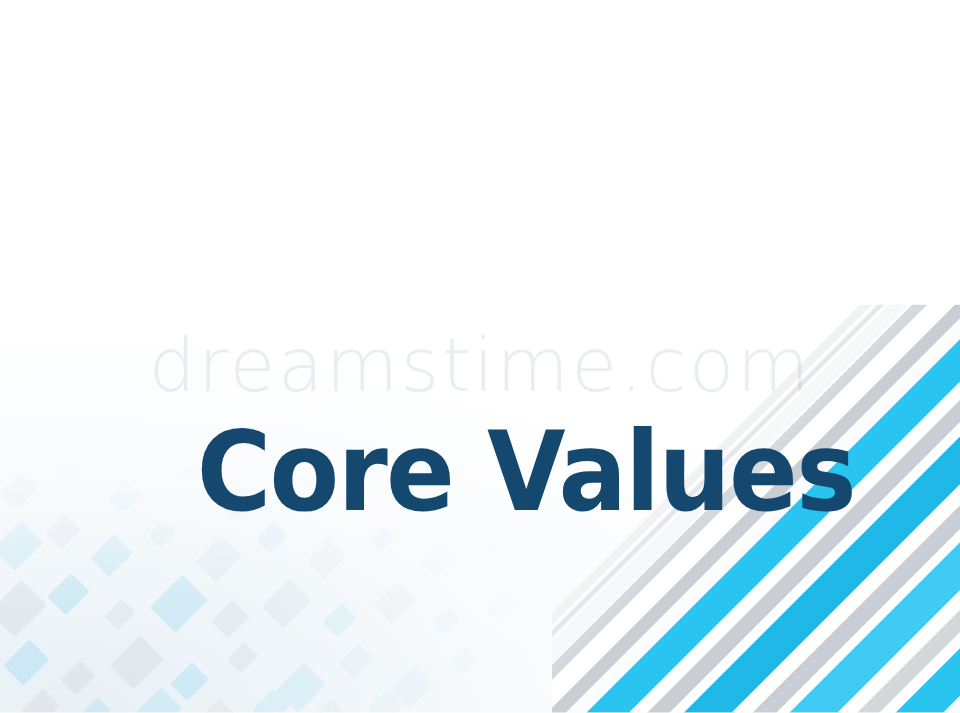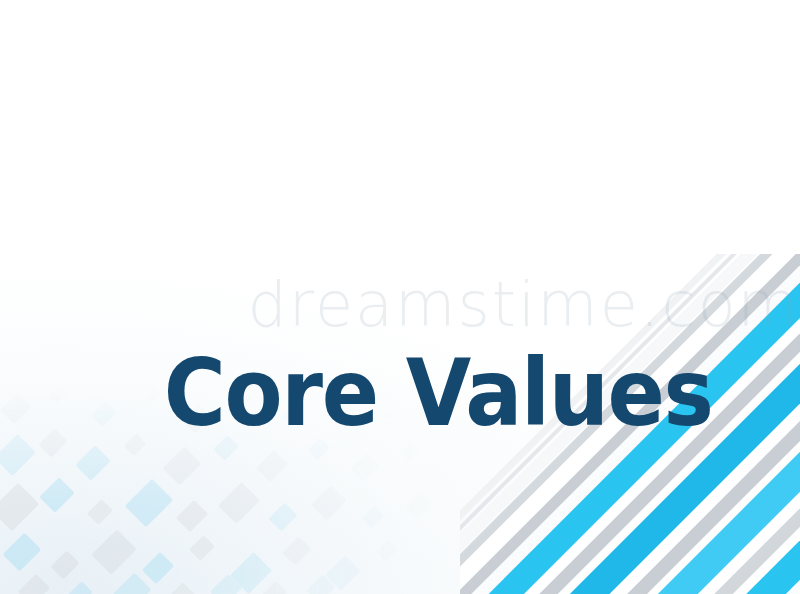--- a/index.html
+++ b/index.html
@@ -97,21 +97,21 @@
     white-space: nowrap;
     user-select: none;
   }
 
   
   .watermark {
     position: absolute;
     left: 0;
     top: 268px;
     width: 800px;
-    text-align: right;
+    text-align: center;
     font-family: "DejaVu Sans", "Liberation Sans", sans-serif;
     font-size: 62px;
     font-weight: 300;
     letter-spacing: 2px;
     color: rgba(140,160,175,0.18);
     pointer-events: none;
     user-select: none;
     white-space: nowrap;
   }
 </style>

